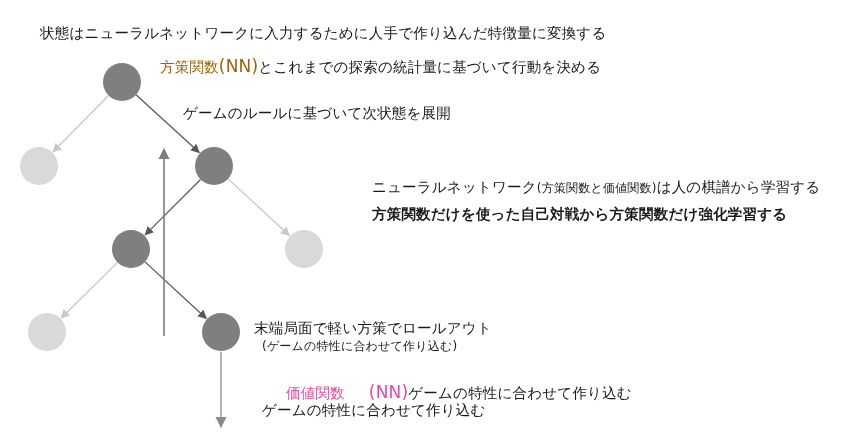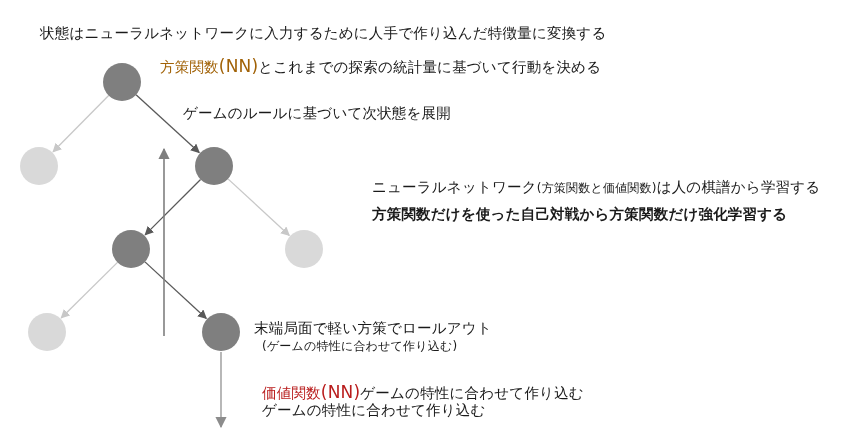--- a/index.html
+++ b/index.html
@@ -20,21 +20,21 @@
       white-space: nowrap;
       font-size: 14.5px;
       line-height: 17px;
       letter-spacing: 0.2px;
     }
     .small {
       font-size: 12px;
       line-height: 14px;
     }
     .policy { color: #a16207; }
-    .value { color: #b91c1c; }
+    .value { color: #ec4899; margin-left: 24px; }
     .nn { font-size: 17px; }
     svg#tree {
       position: absolute;
       left: 0;
       top: 0;
     }
   </style>
 </head>
 <body>
 

